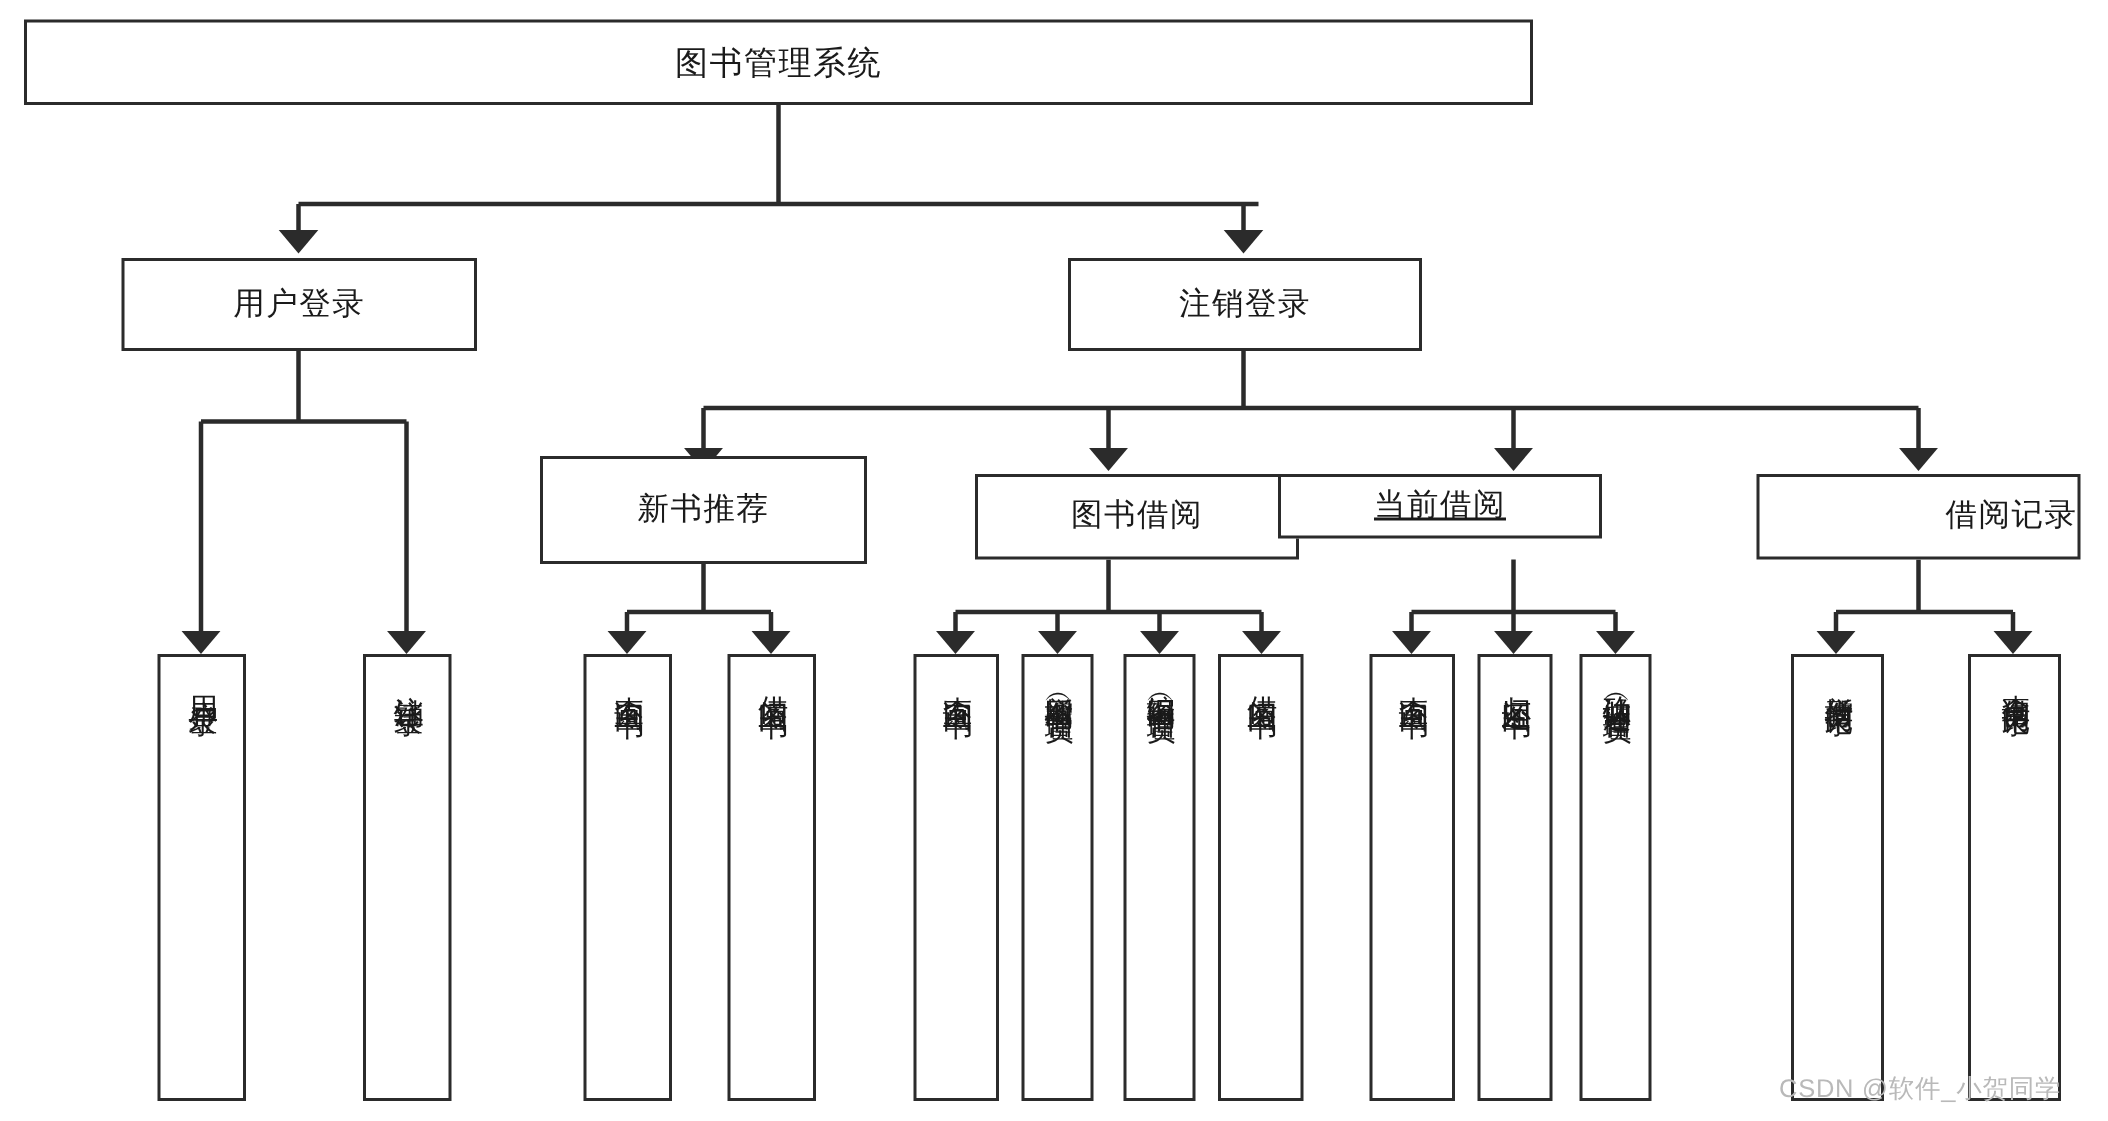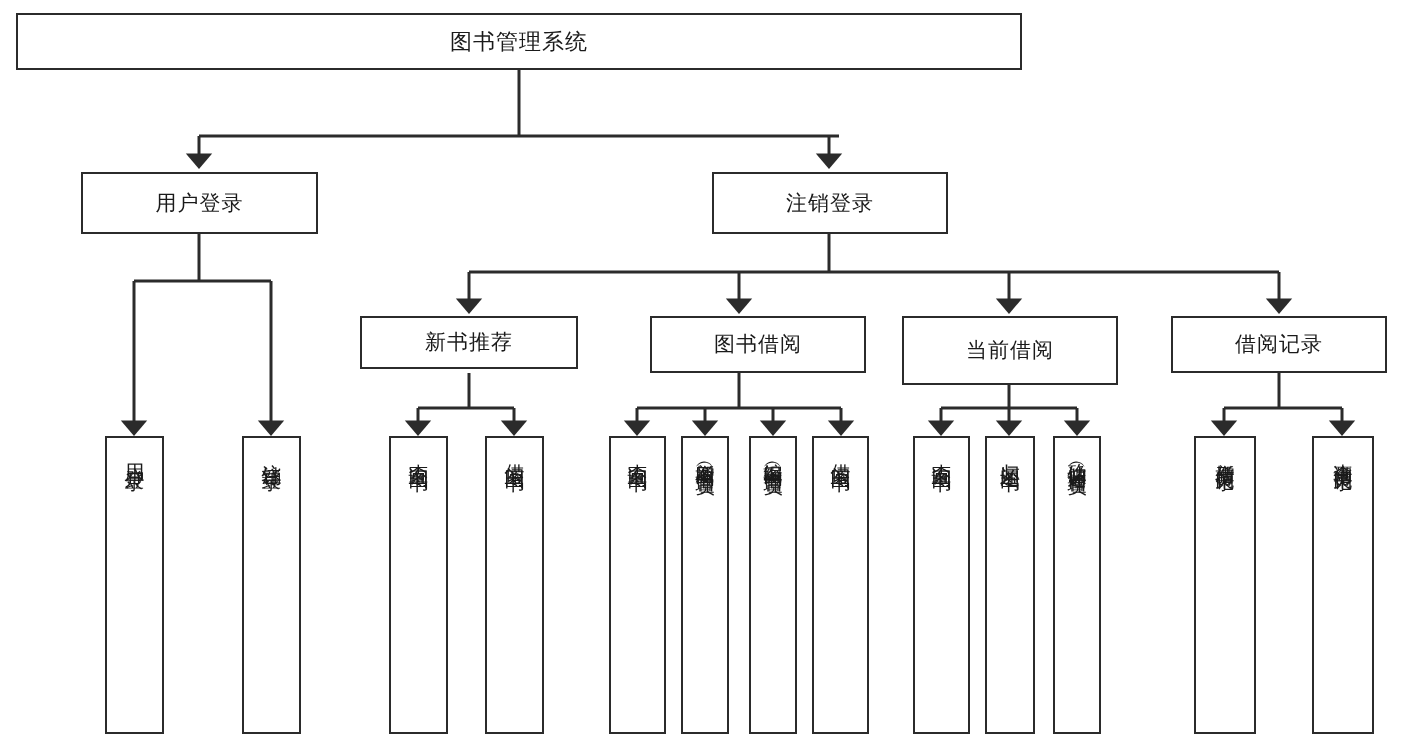--- a/index.html
+++ b/index.html
@@ -117,30 +117,30 @@
     <span class="label">图书管理系统</span>
   </div>
 
   <div class="node mid" style="left:81px;top:172px;width:237px;height:62px;">
     <span class="label">用户登录</span>
   </div>
   <div class="node mid" style="left:712px;top:172px;width:236px;height:62px;">
     <span class="label">注销登录</span>
   </div>
 
-  <div class="node mid" style="left:360px;top:316px;width:218px;height:53px;">
+  <div class="node mid" style="left:360px;top:304px;width:218px;height:72px;">
     <span class="label">新书推荐</span>
   </div>
   <div class="node mid" style="left:632px;top:316px;width:216px;height:57px;margin-left:18px;">
     <span class="label">图书借阅</span>
   </div>
-  <div class="node mid" style="left:902px;top:316px;width:216px;height:69px;">
+  <div class="node mid" style="left:852px;top:316px;width:216px;height:43px;text-decoration:underline;">
     <span class="label">当前借阅</span>
   </div>
-  <div class="node mid" style="left:1171px;top:316px;width:216px;height:57px;">
+  <div class="node mid" style="left:1171px;top:316px;width:216px;height:57px;justify-content:flex-end;">
     <span class="label">借阅记录</span>
   </div>
 
   <div class="node leaf" style="left:105px;top:436px;width:59px;height:298px;">
     <span class="label">用户登录</span>
   </div>
   <div class="node leaf" style="left:242px;top:436px;width:59px;height:298px;">
     <span class="label">注销登录</span>
   </div>
 
@@ -174,13 +174,14 @@
     <span class="label">确认归还（管理员）</span>
   </div>
 
   <div class="node leaf tall" style="left:1194px;top:436px;width:62px;height:298px;">
     <span class="label">新增借阅记录</span>
   </div>
   <div class="node leaf tall" style="left:1312px;top:436px;width:62px;height:298px;">
     <span class="label">查询借阅记录</span>
   </div>
 
+  <div class="watermark">CSDN @软件_小贺同学</div>
 </div>
 
 </body></html>

